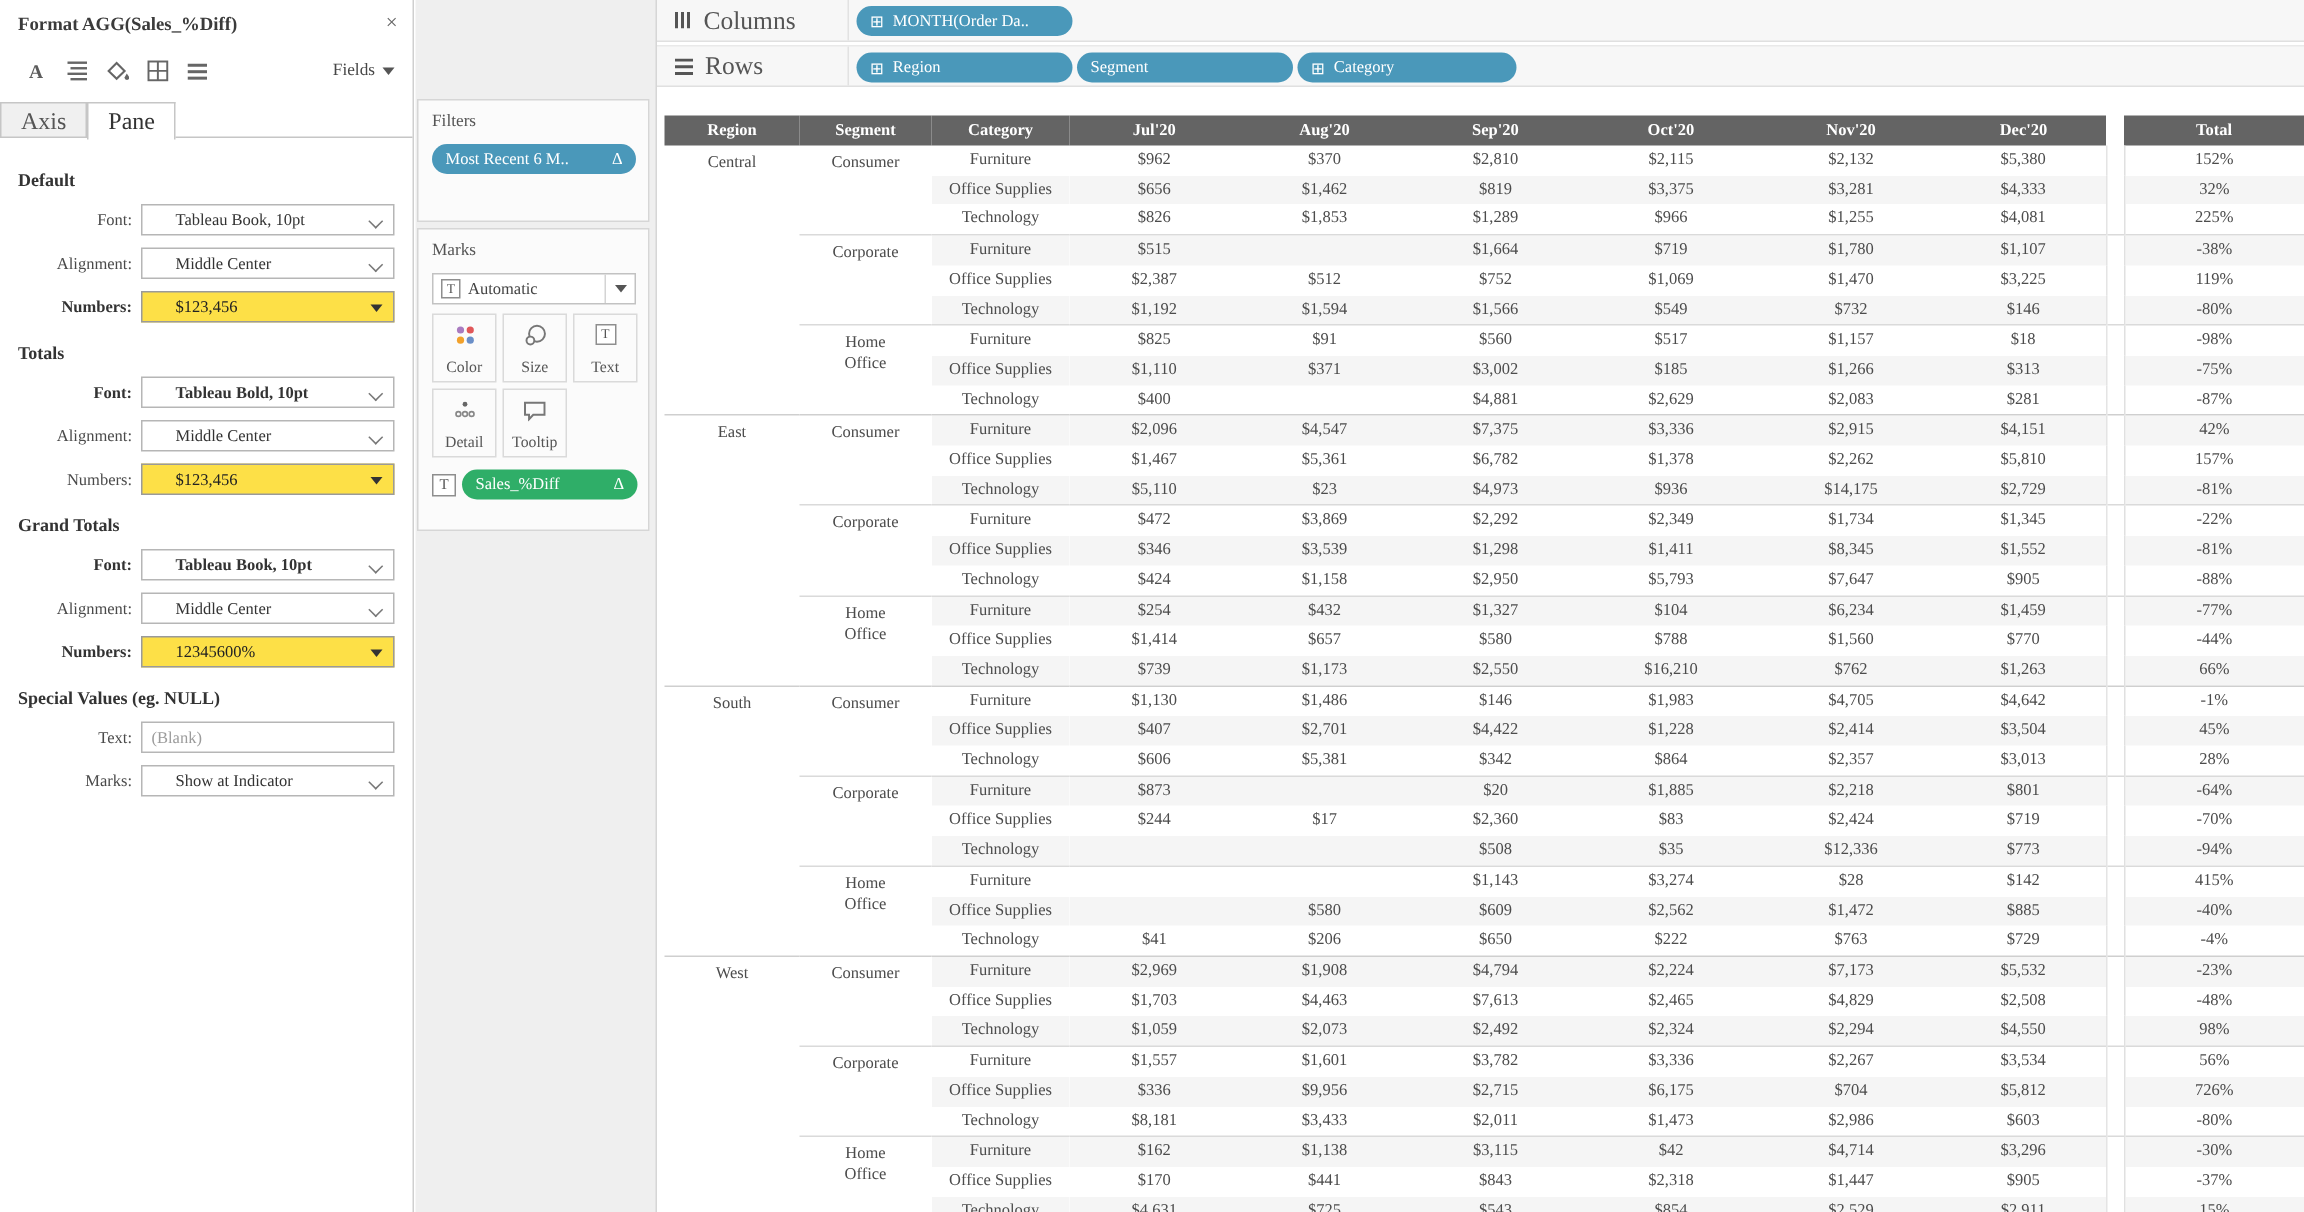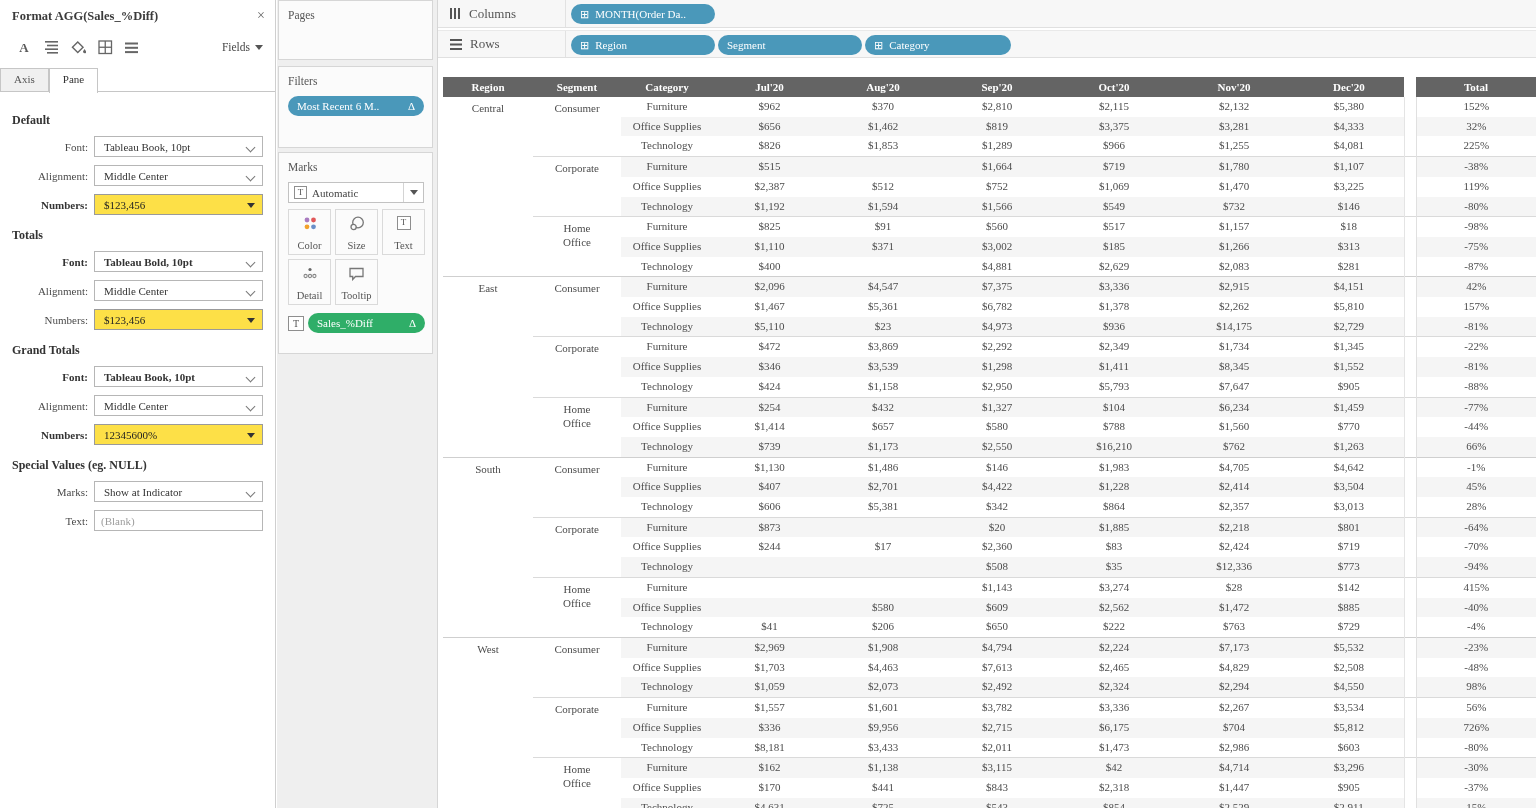--- a/index.html
+++ b/index.html
@@ -11,28 +11,28 @@
   .fp-head{display:flex;justify-content:space-between;align-items:flex-start;padding:9px 10px 0 12px}
   .fp-title{font-size:12.5px;font-weight:bold;color:#3b3b3b}
   .fp-close{font-size:14px;color:#666;line-height:14px;cursor:default}
   .fp-tools{display:flex;align-items:center;gap:11px;padding:15px 12px 0 16px}
   .tool{width:16px;height:16px;display:flex;align-items:center;justify-content:center}
   .font-a{font-size:13px;font-weight:bold;color:#5c5c5c;line-height:13px}
   .fp-fields{margin-left:auto;display:flex;align-items:center;gap:5px;font-size:11.5px;color:#474747}
   .caret{width:0;height:0;border-left:4px solid transparent;border-right:4px solid transparent;border-top:5px solid #555}
   .fp-tabs{display:flex;margin-top:13px;position:relative;height:24px}
   .fp-tabs::after{content:"";position:absolute;left:0;right:0;bottom:0;height:1px;background:#c6c6c6}
-  .tab{box-sizing:border-box;height:24px;padding:4px 13px;font-size:11px;border:1px solid #c6c6c6;border-bottom:none;background:#f0f0f0;color:#555}
+  .tab{box-sizing:border-box;height:24px;padding:4px 13px;font-size:16px;border:1px solid #c6c6c6;border-bottom:none;background:#f0f0f0;color:#555}
   .tab.active{background:#fff;color:#333;position:relative;z-index:2;height:25px}
   .fp-body{padding:8px 12px 0 8px}
   .sec{font-size:12px;font-weight:bold;color:#333;margin:13px 0 3px 4px}
   .frow{display:flex;align-items:center;margin:8px 0}
   .flbl{width:80px;flex:none;text-align:right;padding-right:6px;color:#4a4a4a}
   .flbl.b{font-weight:bold;color:#333}
-  .sel,.numsel{flex:1;height:21px;box-sizing:border-box;display:flex;align-items:center;padding:0 20px 0 9px;position:relative;color:#333}
+  .sel,.numsel{flex:1;height:21px;box-sizing:border-box;display:flex;align-items:center;padding:0 20px 0 22px;position:relative;color:#333}
   .sel{border:1px solid #b6b6b6;background:#fff}
   .numsel{border:1px solid #9a9a9a;background:#fde047;color:#222}
   .chev{position:absolute;right:8px;top:7px;width:6px;height:6px;border-right:1.4px solid #787878;border-bottom:1.4px solid #787878;transform:rotate(45deg)}
   .dn{position:absolute;right:7px;top:8px;width:0;height:0;border-left:4px solid transparent;border-right:4px solid transparent;border-top:5px solid #333}
   .txtin{flex:1;height:21px;box-sizing:border-box;border:1px solid #b6b6b6;background:#fff;padding:0 6px;font:inherit;color:#333}
   .txtin::placeholder{color:#9c9c9c}
 
   
   .cards{position:absolute;left:277px;top:0;width:161px;height:808px;background:#efefef;border-right:1px solid #d6d6d6;box-sizing:border-box}
   .card{position:absolute;left:1px;width:153px;background:#fbfbfb;border:1px solid #d6d6d6}
@@ -54,21 +54,21 @@
   #btn-color{left:9px;top:56px}#btn-size{left:56px;top:56px}#btn-text{left:103px;top:56px}
   #btn-detail{left:9px;top:106px}#btn-tooltip{left:56px;top:106px}
   .encoding{position:absolute;left:9px;top:160px;display:flex;align-items:center;gap:4px;width:137px}
   .encoding .pill{flex:1}
 
   
   .shelf{position:absolute;left:438px;width:1098px;height:28px;background:#f7f7f7;border-bottom:1px solid #e0e0e0;box-sizing:border-box}
   #shelf-cols{top:0}
   #shelf-rows{top:30px;border-top:1px solid #e9e9e9}
   .shelf::after{content:"";position:absolute;left:127px;top:0;bottom:0;width:1px;background:#e2e2e2}
-  .shelf-label{position:absolute;left:12px;top:0;height:100%;display:flex;align-items:center;gap:8px;font-size:13px;color:#555}
+  .shelf-label{position:absolute;left:12px;top:0;height:100%;display:flex;align-items:center;gap:8px;font-size:17px;color:#555}
   .shelf .pill{position:absolute;top:4px}
   #pill-month{left:133px;width:144px}
   #pill-region{left:133px;width:144px}
   #pill-segment{left:280px;width:144px}
   #pill-category{left:427px;width:146px}
 
   
   .tablewrap{position:absolute;left:443px;top:77px}
   table{border-collapse:collapse;table-layout:fixed;width:1093px}
   thead th{height:20px;background:#646464;color:#fff;font-weight:bold;font-size:11px;text-align:center;padding:0}
@@ -201,37 +201,34 @@
       <div class="frow">
         <span class="flbl b">Numbers:</span>
         <div class="numsel">
           <span>12345600%</span>
           <span class="dn"></span>
         </div>
       </div>
 
       <div class="sec">Special Values (eg. NULL)</div>
       <div class="frow">
+        <span class="flbl">Text:</span>
+        <input class="txtin" type="text" placeholder="(Blank)" style="">
+      </div>
+      <div class="frow">
         <span class="flbl">Marks:</span>
         <div class="sel">
           <span>Show at Indicator</span>
           <span class="chev"></span>
         </div>
       </div>
-      <div class="frow">
-        <span class="flbl">Text:</span>
-        <input class="txtin" type="text" placeholder="(Blank)" style="">
-      </div>
     </div>
   </div>
 
   <div class="cards">
-    <div class="card" id="card-pages">
-      <div class="card-title">Pages</div>
-    </div>
     <div class="card" id="card-filters">
       <div class="card-title">Filters</div>
       <div class="pill filters-pill">
         <span class="grow">Most Recent 6 M..</span>
         <span class="pill-delta">Δ</span>
       </div>
     </div>
     <div class="card" id="card-marks">
       <div class="card-title">Marks</div>
       <div class="mark-dd">

